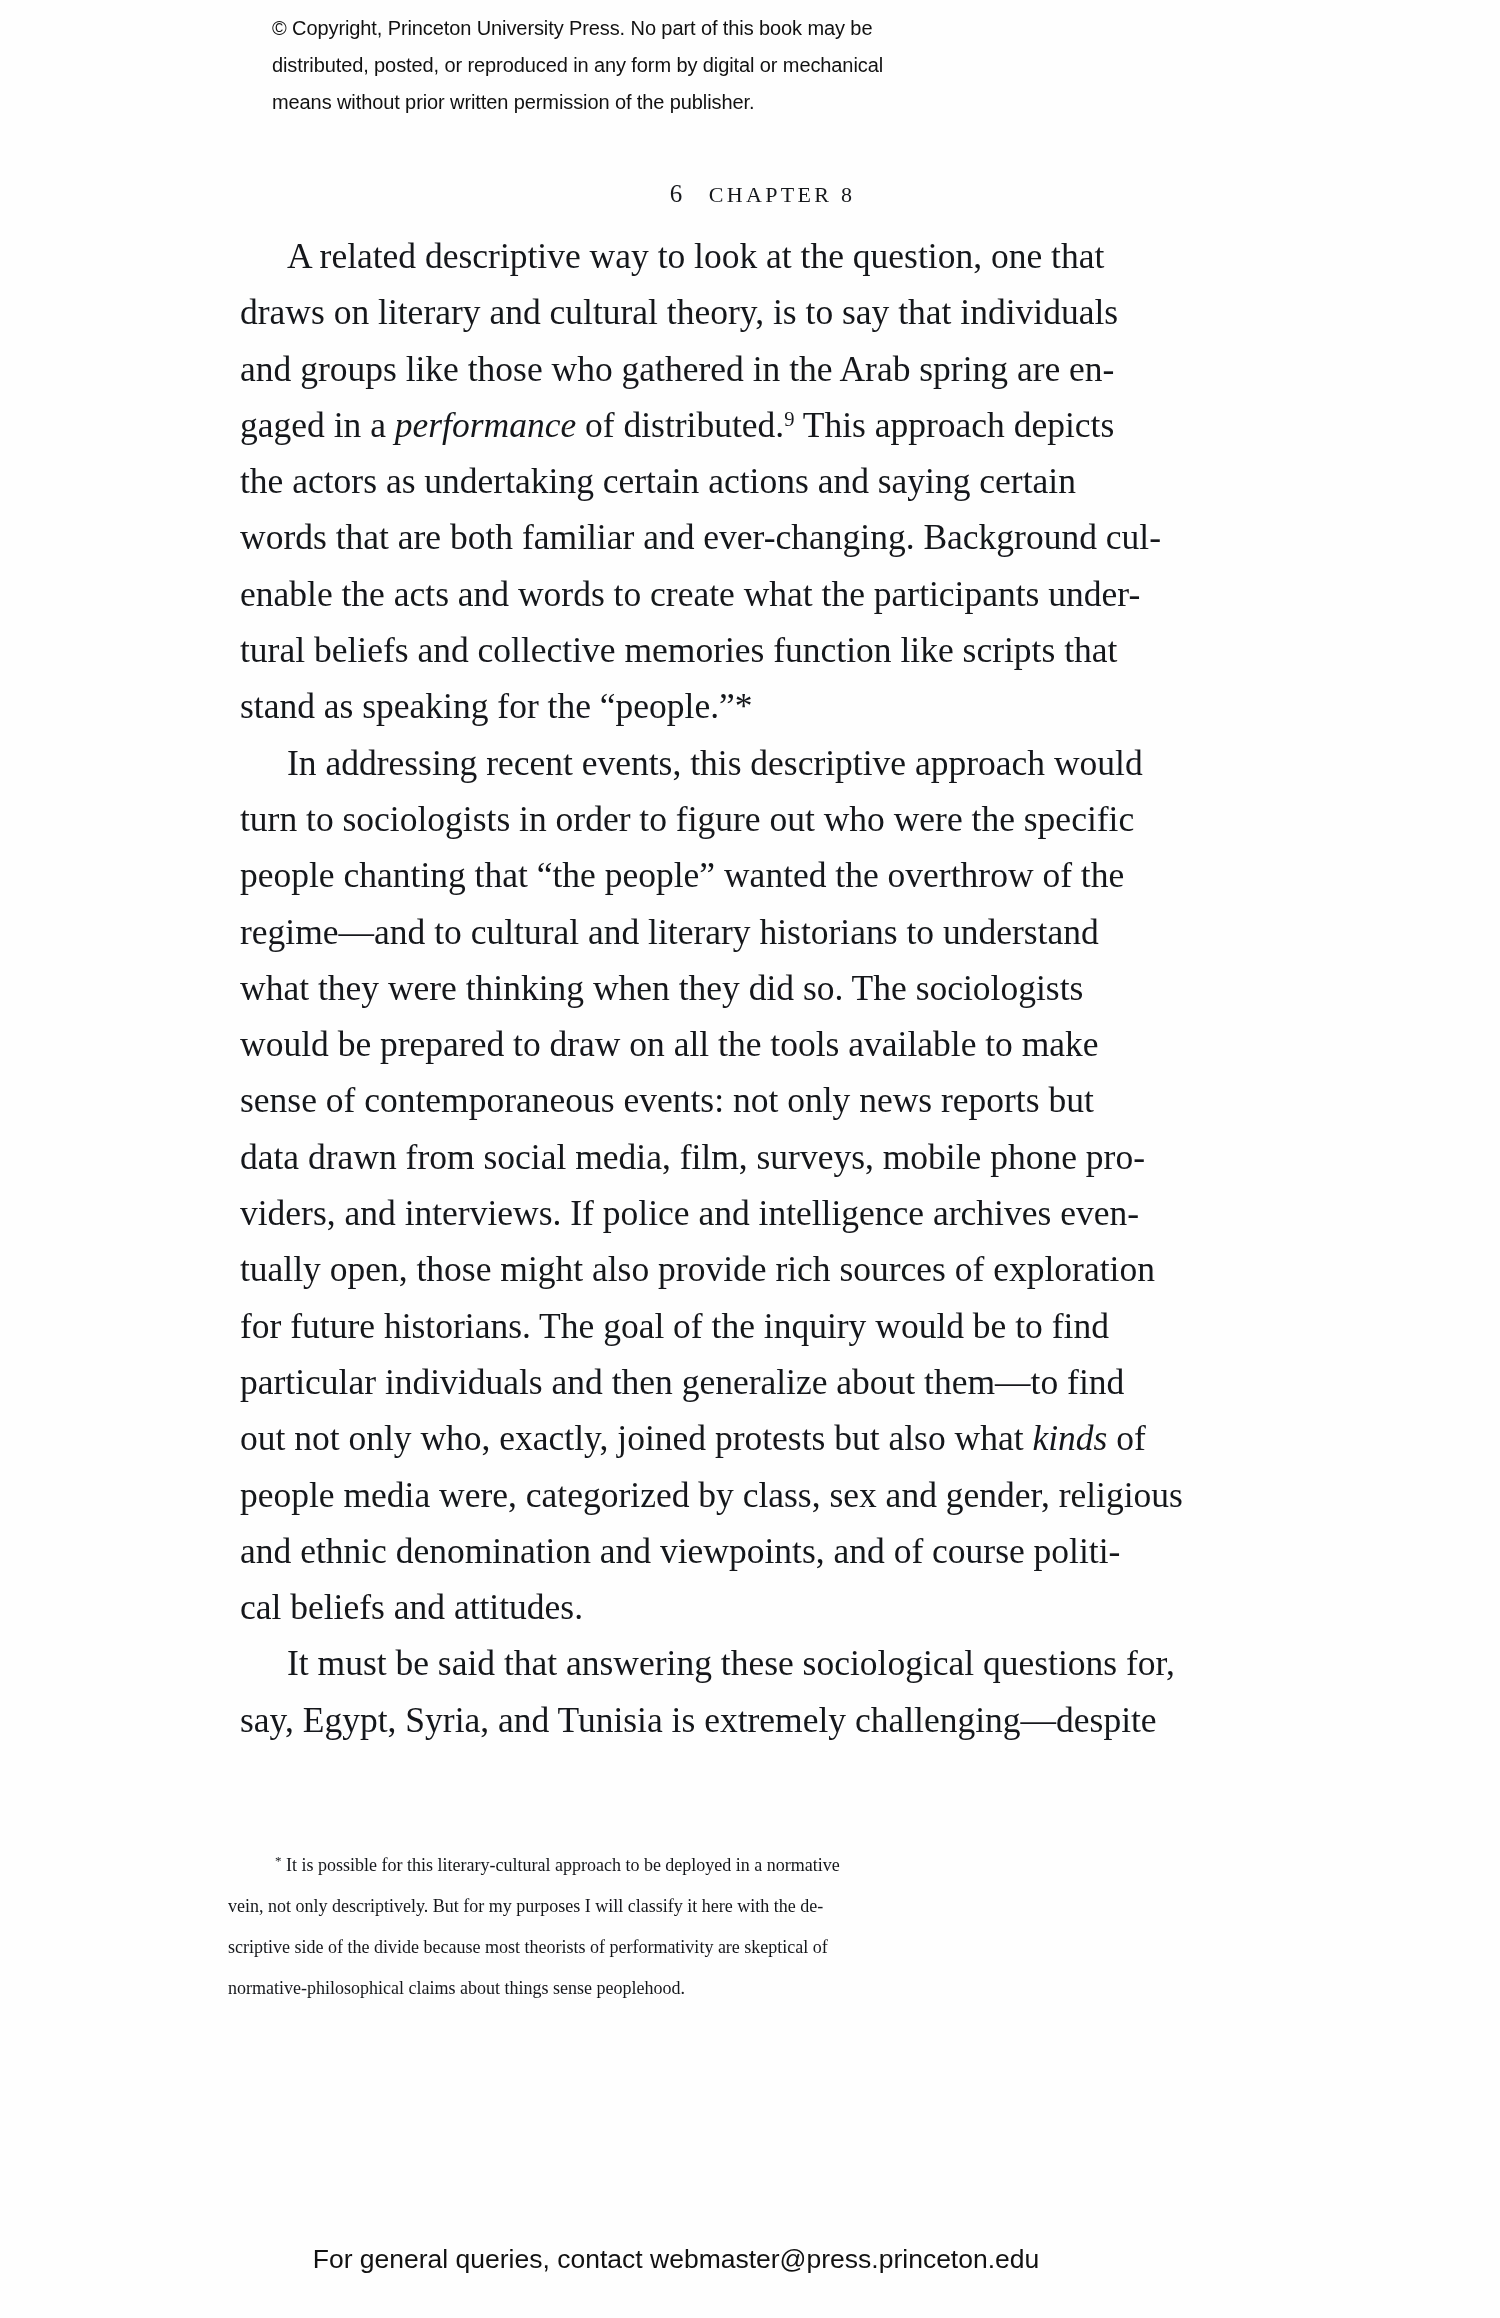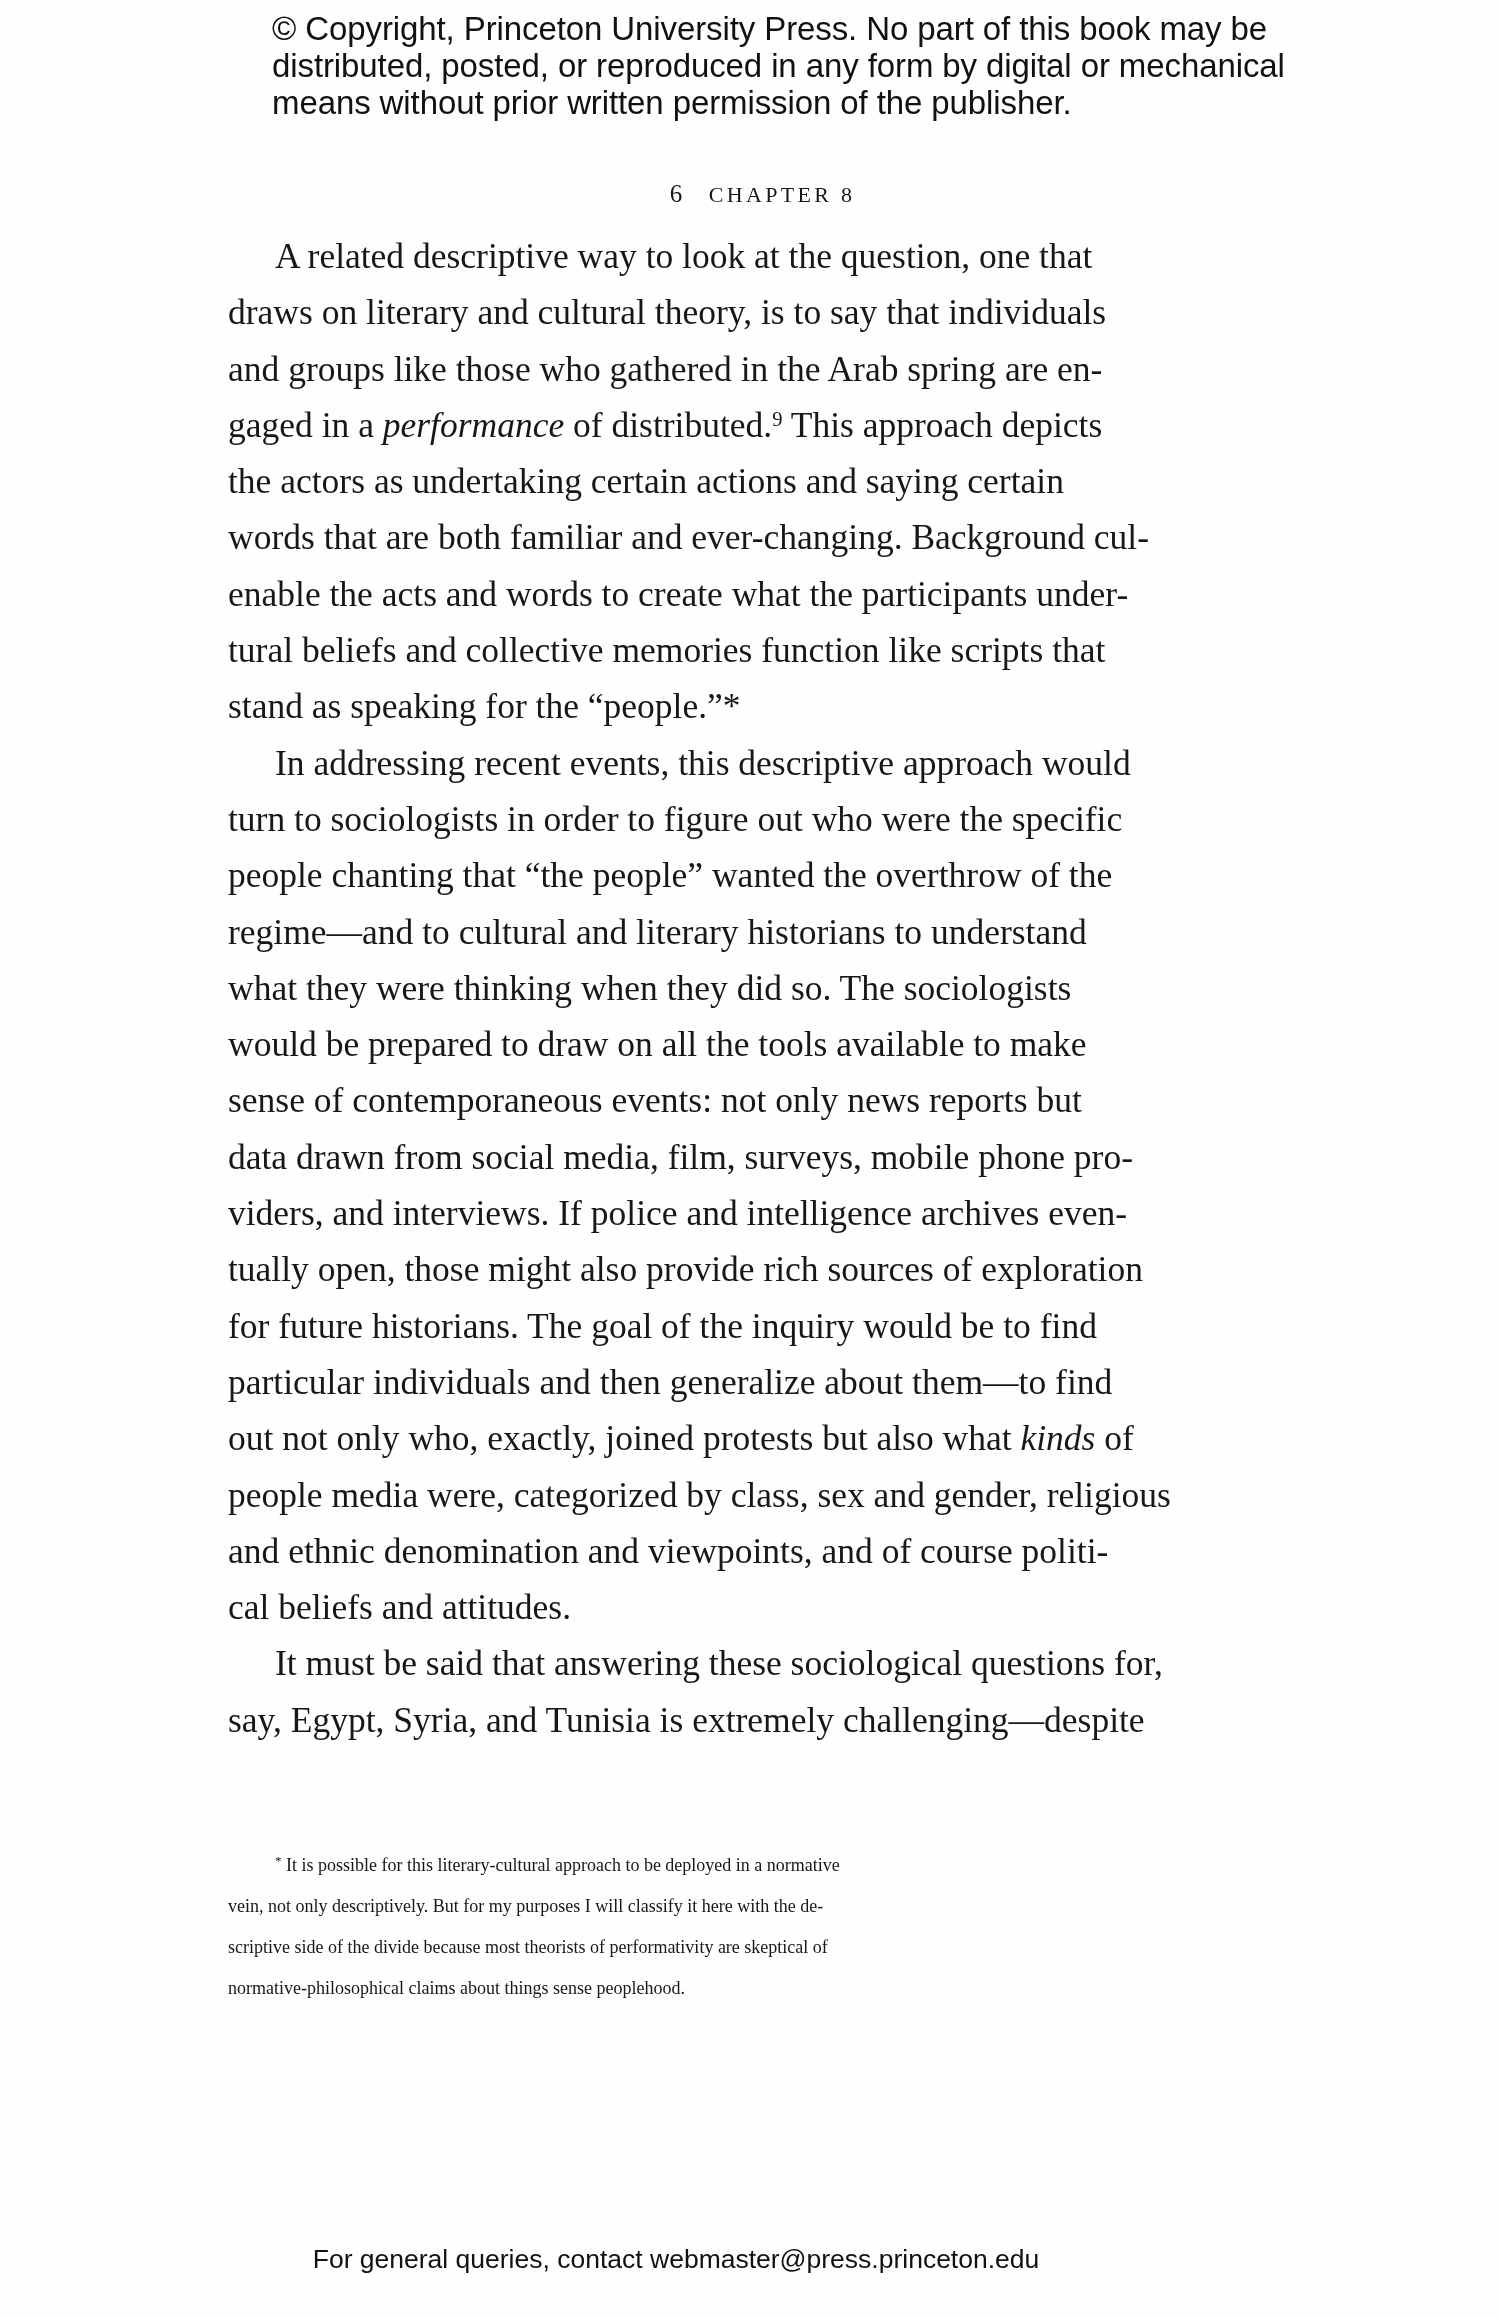--- a/index.html
+++ b/index.html
@@ -22,21 +22,21 @@
     background: #fefefe;
   }
 
   
   .copyright-stamp {
     position: absolute;
     left: 272px;
     top: 10px;
     width: 940px;
     font-family: "Liberation Sans", sans-serif;
-    font-size: 33px;
+    font-size: 20px;
     line-height: 37px;
     color: #111;
     letter-spacing: -0.1px;
   }
   .copyright-stamp .cline { display: block; white-space: pre; }
 
   
   .running-head {
     position: absolute;
     top: 152px;
@@ -68,20 +68,21 @@
   .para {
     margin: 0;
     font-size: 35.5px;
     line-height: 56.3px;
     color: #15171b;
     text-align: left;
   }
   .para .ln {
     display: block;
     white-space: pre;
+    margin-left: 12px;
   }
   .para .ln.indent { text-indent: 47px; }
   .para i { font-style: italic; }
   .para sup {
     font-size: 0.58em;
     vertical-align: 0.52em;
     line-height: 0;
   }
 
   

